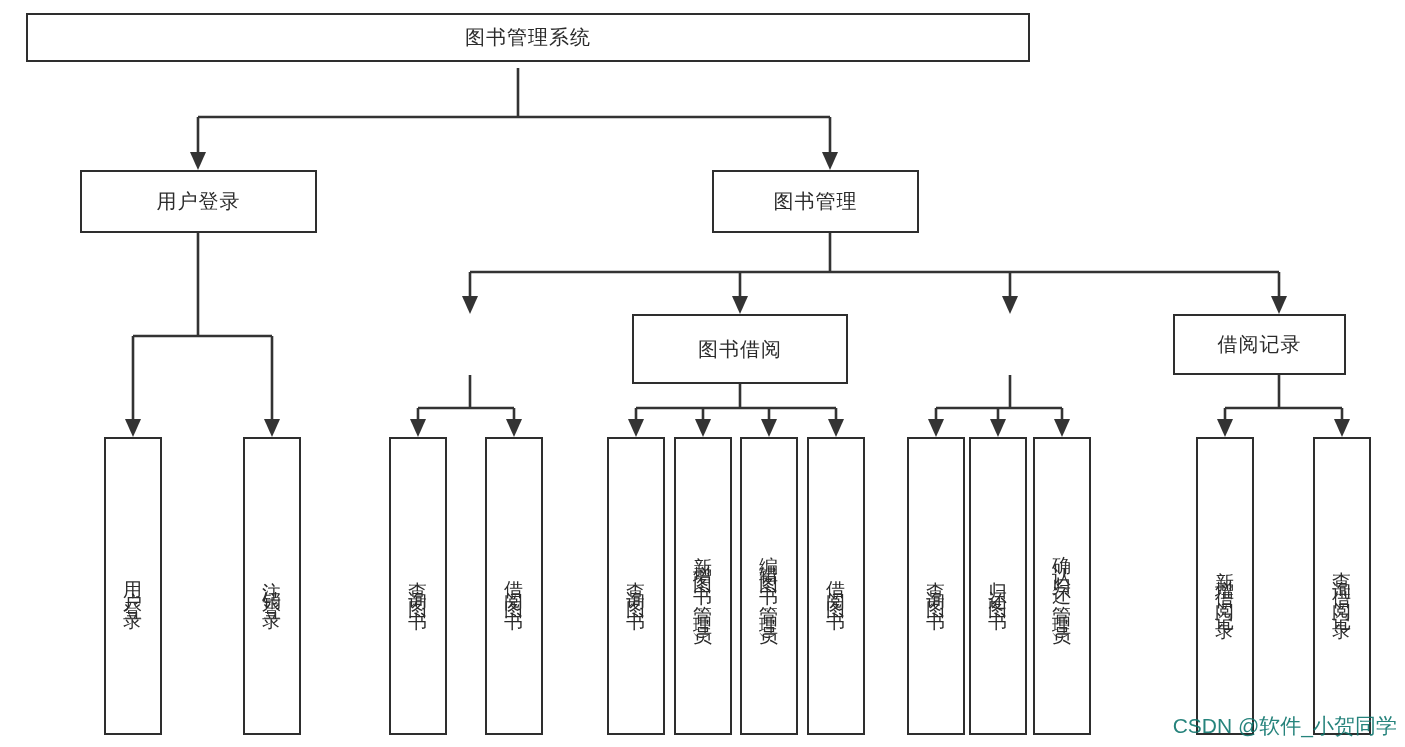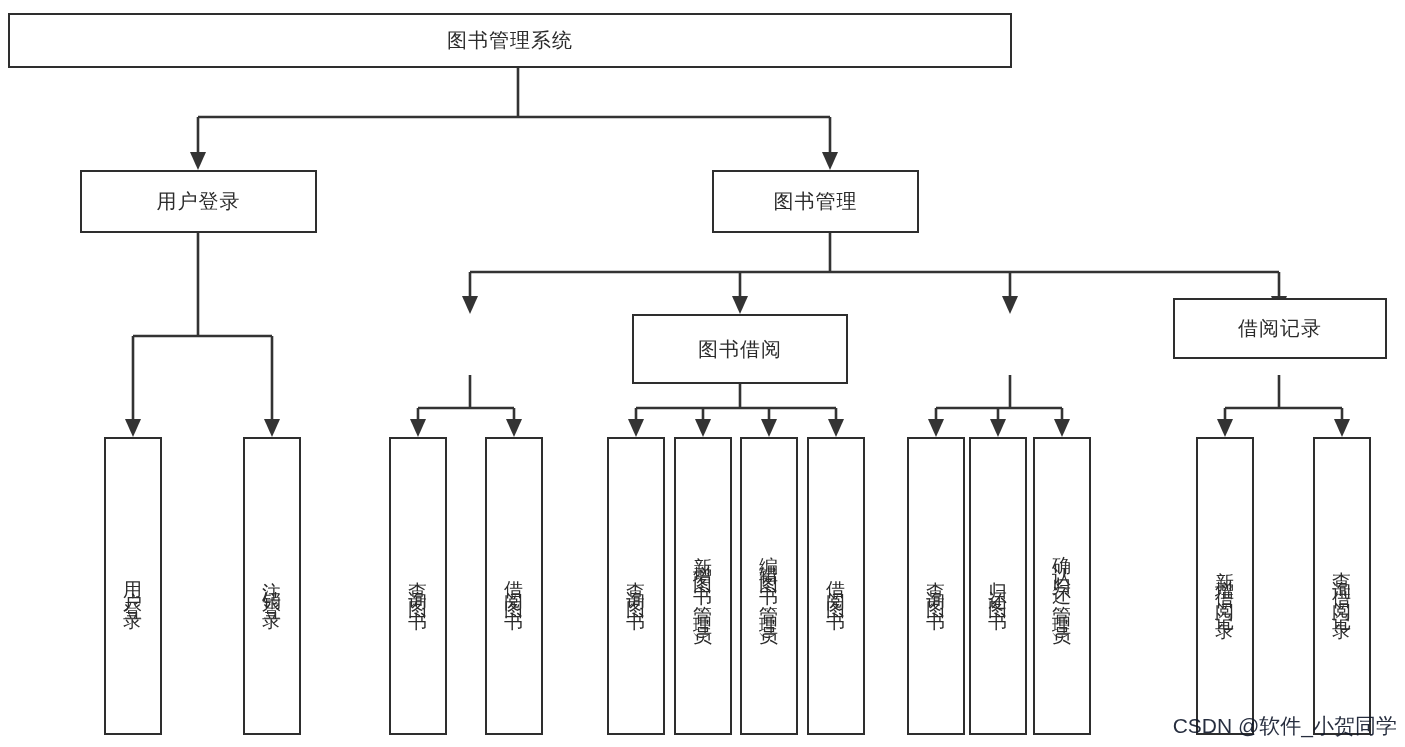--- a/index.html
+++ b/index.html
@@ -13,21 +13,21 @@
     border:2.5px solid #2e2e2e;display:flex;align-items:center;justify-content:center;
   }
   .hlabel{font-size:20px;letter-spacing:1px;white-space:nowrap;}
   .vbox{width:58px;height:298px;}
   .vlabel{
     writing-mode:vertical-rl;text-orientation:mixed;
     font-size:19px;letter-spacing:10px;line-height:1;
   }
   .watermark{
     position:absolute;top:712px;right:8px;z-index:5;
-    font-size:21px;color:#0f172a;opacity:.9;white-space:nowrap;
+    font-size:21px;color:#0f766e;opacity:.9;white-space:nowrap;
   }
 </style>
 </head>
 <body>
 
 <div class="stage">
 
   <svg class="wires" viewBox="0 0 1405 747">
     <path fill="none" stroke="#333333" stroke-width="2.6" d="
       M518 68 V117 M198 117 H830 M198 117 V154 M830 117 V154
@@ -53,35 +53,35 @@
       <polygon points="761,419 777,419 769,437"></polygon>
       <polygon points="828,419 844,419 836,437"></polygon>
       <polygon points="928,419 944,419 936,437"></polygon>
       <polygon points="990,419 1006,419 998,437"></polygon>
       <polygon points="1054,419 1070,419 1062,437"></polygon>
       <polygon points="1217,419 1233,419 1225,437"></polygon>
       <polygon points="1334,419 1350,419 1342,437"></polygon>
     </g>
   </svg>
 
-  <div class="box" style="left:8px;top:13px;width:1004px;height:55px">
+  <div class="box" style="left:26px;top:13px;width:1004px;height:49px">
     <span class="hlabel">图书管理系统</span>
   </div>
 
   <div class="box" style="left:80px;top:170px;width:237px;height:63px">
     <span class="hlabel">用户登录</span>
   </div>
   <div class="box" style="left:712px;top:170px;width:207px;height:63px">
     <span class="hlabel">图书管理</span>
   </div>
 
   <div class="box" style="left:632px;top:314px;width:216px;height:70px">
     <span class="hlabel">图书借阅</span>
   </div>
-  <div class="box" style="left:1173px;top:298px;width:214px;height:61px">
+  <div class="box" style="left:1173px;top:314px;width:173px;height:61px">
     <span class="hlabel">借阅记录</span>
   </div>
 
   <div class="box vbox" style="left:104px;top:437px">
     <span class="vlabel">用户登录</span>
   </div>
   <div class="box vbox" style="left:243px;top:437px">
     <span class="vlabel">注销登录</span>
   </div>
 

